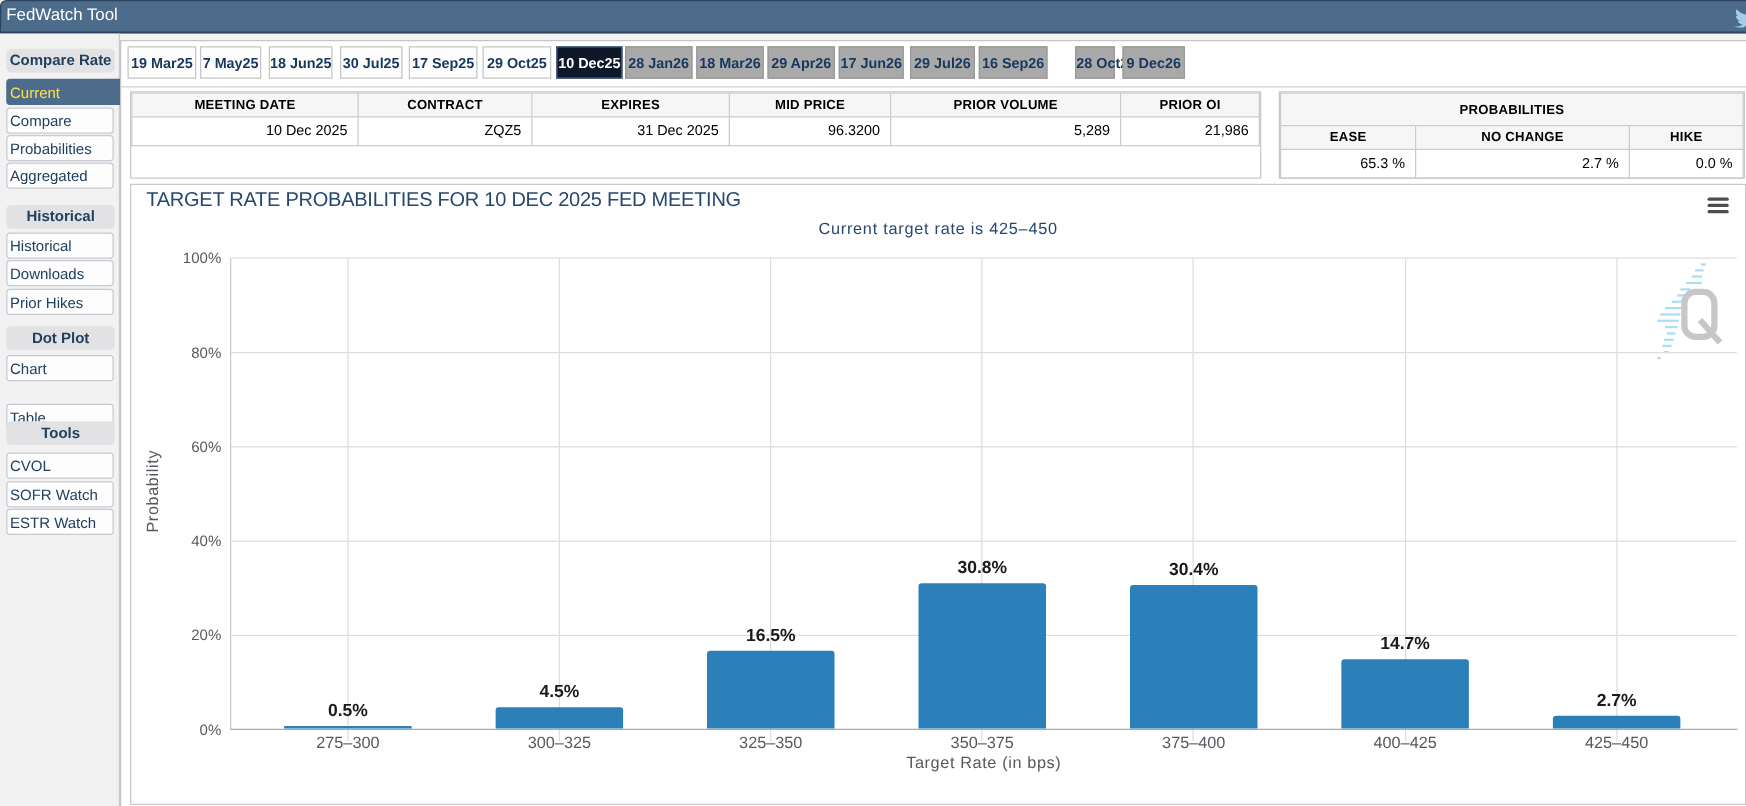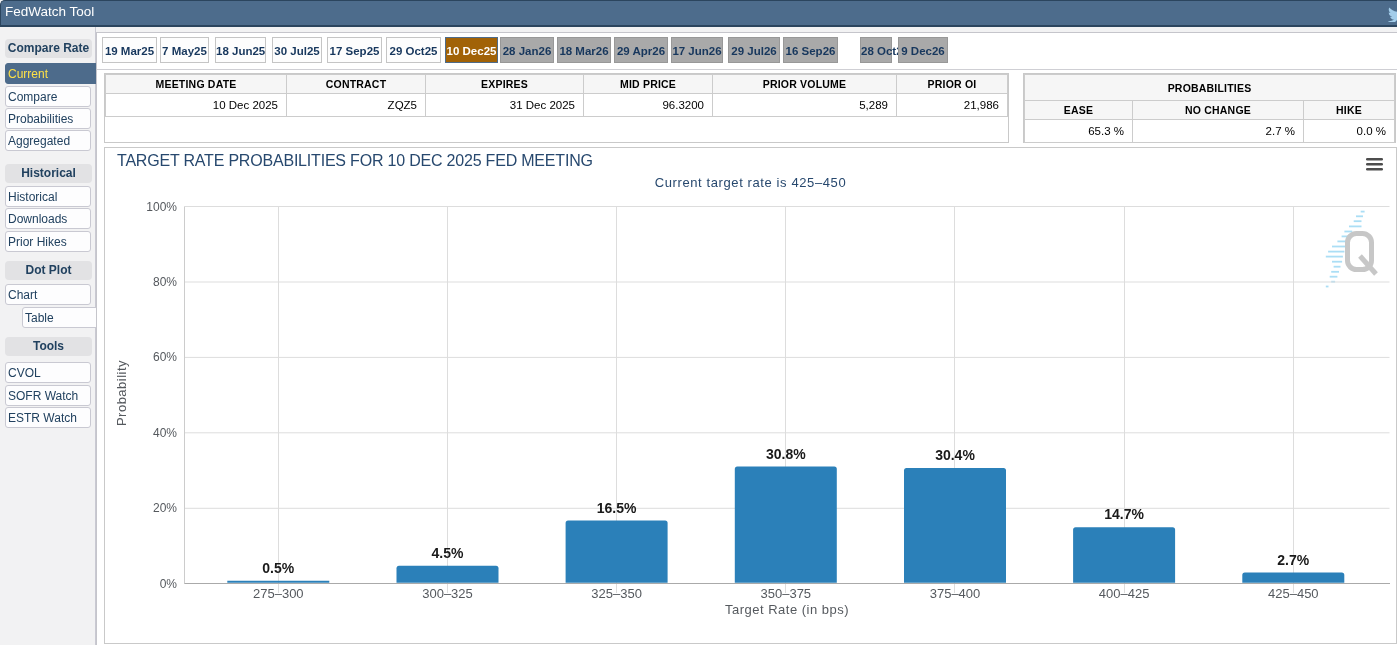--- a/index.html
+++ b/index.html
@@ -23,21 +23,21 @@
   border-radius:3px 0 0 3px;}
 
 .main{position:absolute;left:96px;top:32px;width:1301px;height:613px;background:#fff;
   border-top:1px solid #c5c5cb;border-left:1px solid #c5c5cb;box-sizing:border-box;}
 .tabrow{position:absolute;left:0px;top:0px;width:1301px;height:36px;
   border-bottom:1px solid #cfcfd4;}
 .tab{position:absolute;top:4px;height:26px;line-height:26px;text-align:center;
   font-size:11.5px;font-weight:bold;color:#17375d;background:#fdfdfd;
   border:1px solid #c5c5c5;box-sizing:border-box;white-space:nowrap;}
 .tab.g{background:#a9a9a9;border-color:#989898;}
-.tab.sel{background:#a16207;border-color:#4d6b8b;color:#fff;}
+.tab.sel{background:#0f172a;border-color:#4d6b8b;color:#fff;}
 
 .box{position:absolute;border:1px solid #c9c9c9;background:#fff;box-sizing:border-box;}
 table.qs{border-collapse:collapse;width:100%;table-layout:fixed;font-size:11.5px;color:#000;}
 table.qs td{border:1px solid #cccccc;padding:0 8px;height:23px;box-sizing:border-box;
   overflow:hidden;white-space:nowrap;}
 table.qs .h1 td{background:#f6f6f6;font-weight:bold;font-size:10.5px;height:26px;text-align:center;letter-spacing:0.2px;}
 table.qs .h2 td{background:#f6f6f6;font-weight:bold;font-size:10.5px;height:19px;text-align:center;letter-spacing:0.2px;}
 table.qs .c{text-align:right;}
 table.qs .r{text-align:right;}
 
@@ -62,21 +62,21 @@
   <div class="sbi sel" style="top:36px;">Current</div>
   <div class="sbi" style="top:59px;">Compare</div>
   <div class="sbi" style="top:81px;">Probabilities</div>
   <div class="sbi" style="top:103px;">Aggregated</div>
   <div class="sbh" style="top:137px;">Historical</div>
   <div class="sbi" style="top:159px;">Historical</div>
   <div class="sbi" style="top:181px;">Downloads</div>
   <div class="sbi" style="top:204px;">Prior Hikes</div>
   <div class="sbh" style="top:234px;">Dot Plot</div>
   <div class="sbi" style="top:257px;">Chart</div>
-  <div class="sbi" style="top:280px;margin-left:17px;">Table</div>
+  <div class="sbi" style="top:296px;">Table</div>
   <div class="sbh" style="top:310px;">Tools</div>
   <div class="sbi" style="top:335px;">CVOL</div>
   <div class="sbi" style="top:358px;">SOFR Watch</div>
   <div class="sbi" style="top:380px;">ESTR Watch</div>
 </div>
 
 <div class="main">
   <div class="tabrow">
     <span class="tab" style="left:5px;width:55px;">19 Mar25</span>
     <span class="tab" style="left:63px;width:49px;">7 May25</span>

